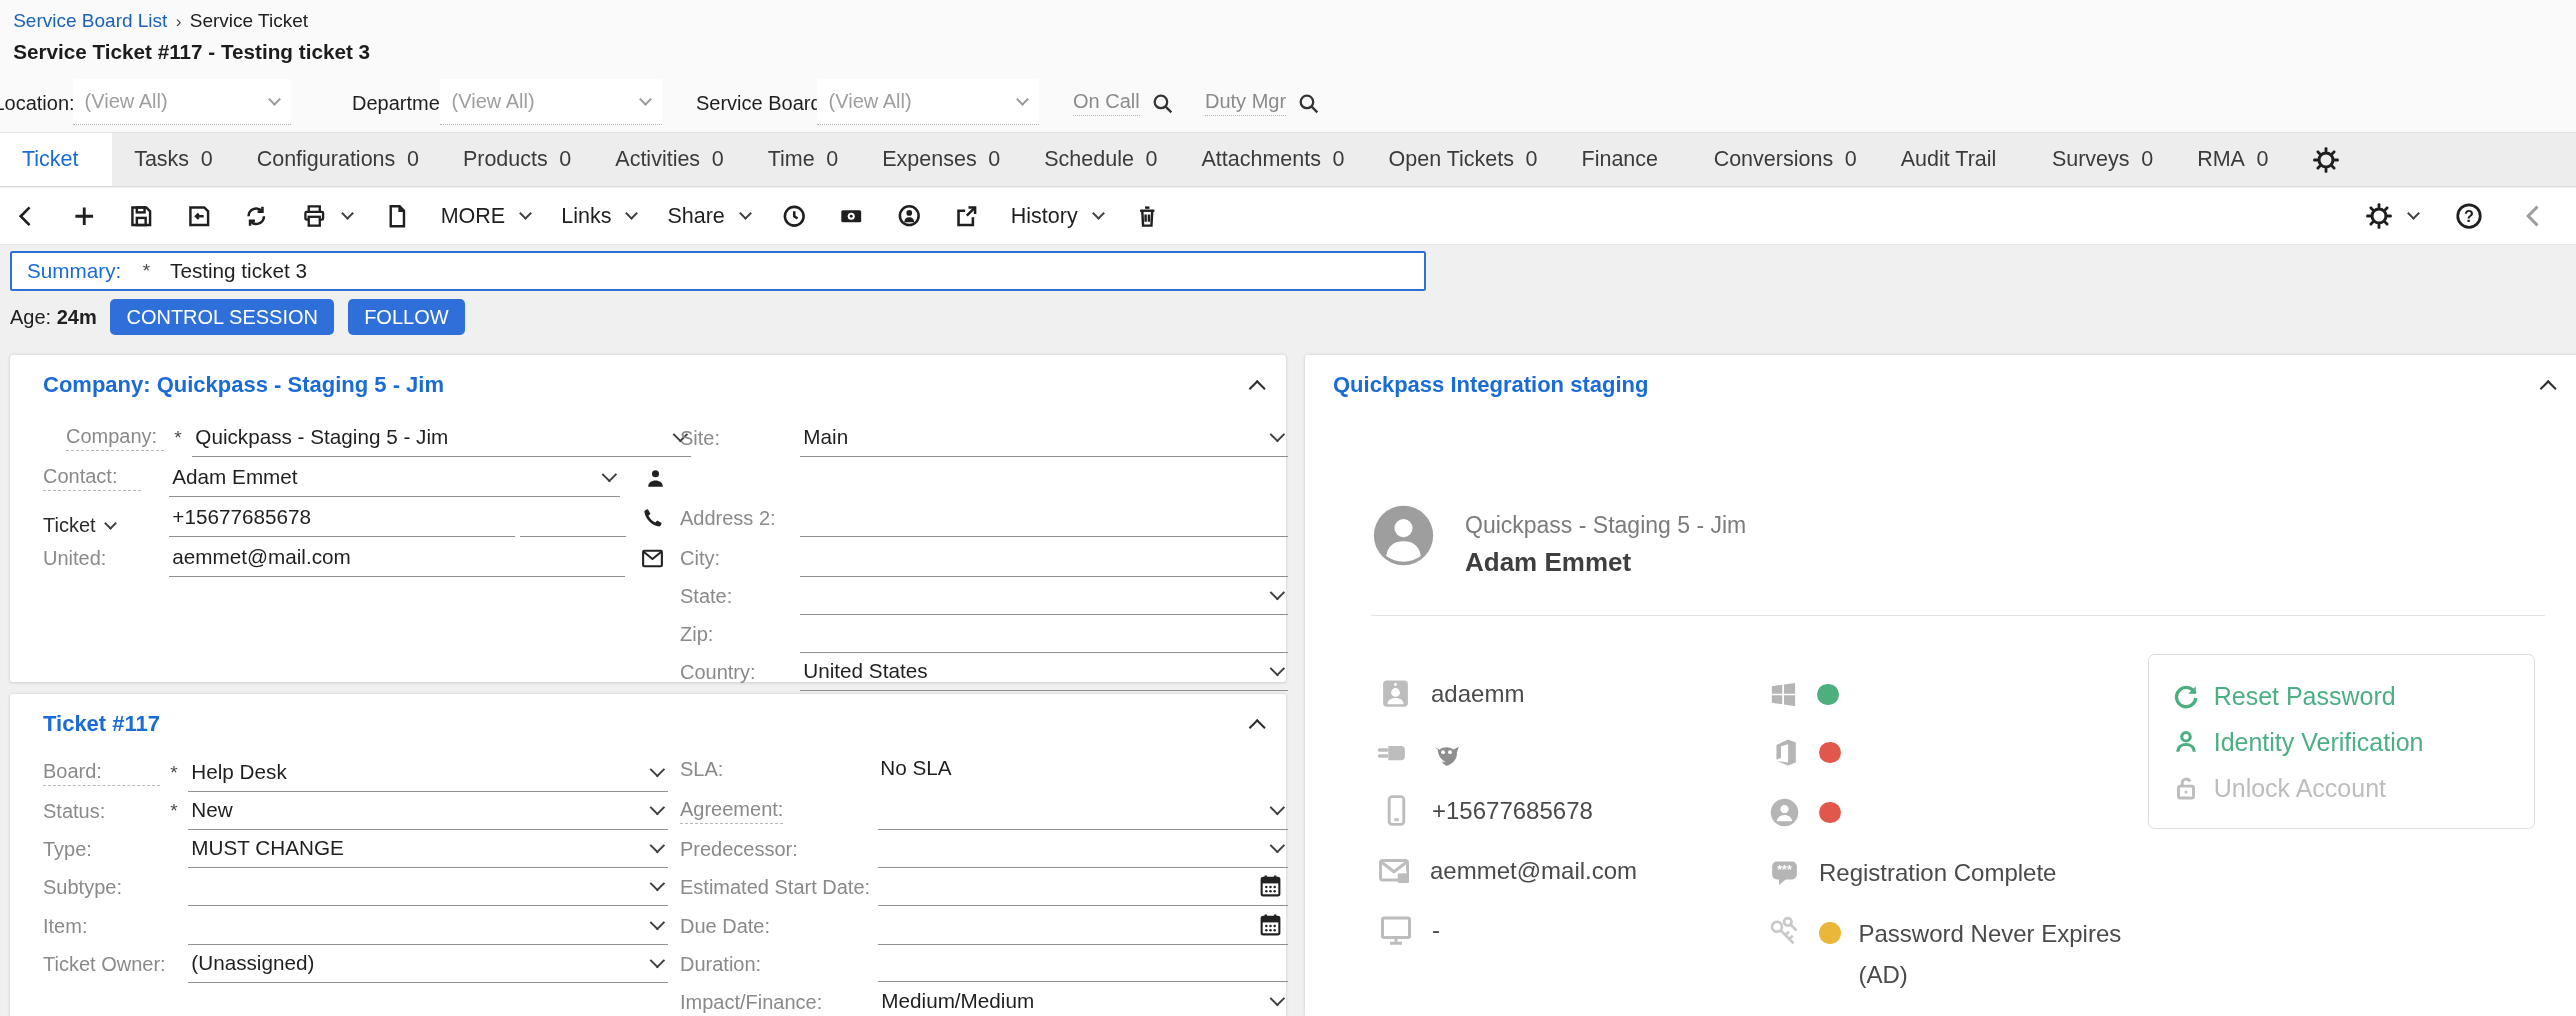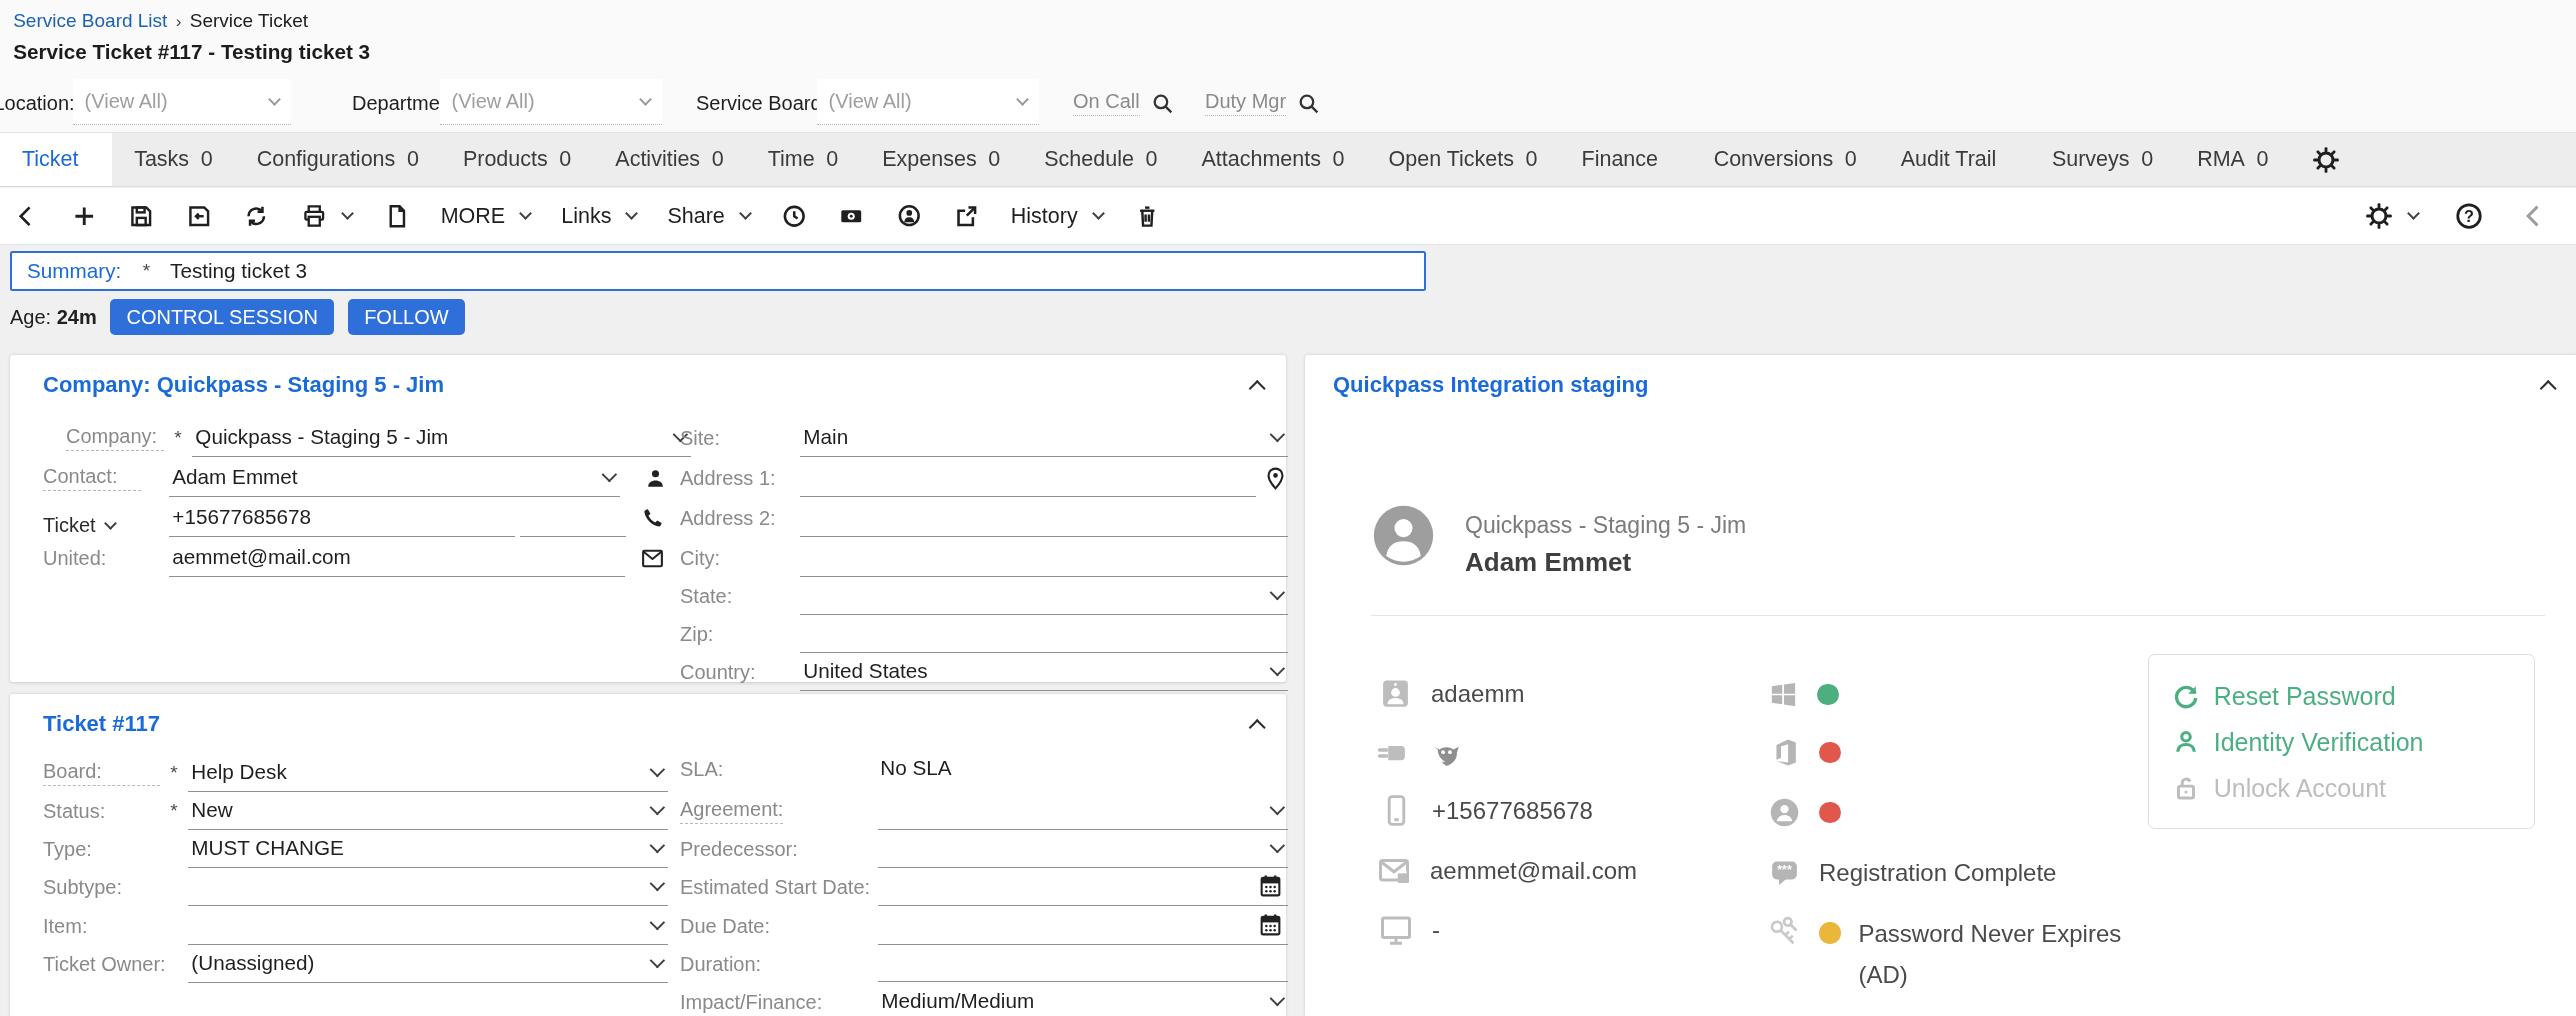--- a/index.html
+++ b/index.html
@@ -419,32 +419,20 @@
           </svg>
         </span>
     </div>
 
     <div class="frow" style="left:670px; top:64px; width:608px;">
       <span class="flabel" style="width:120px;">Site:</span>
       <div class="fval" style="flex:1;">
         <span>Main</span>
           <span class="chev"></span>
         </div>
-    </div>
-    <div class="frow" style="left:670px; top:104px; width:608px;">
-      <span class="flabel" style="width:120px;">Address 1:</span>
-      <div class="fval" style="flex:1; margin-right:6.6px;">
-        <span></span>
-        </div>
-      <span class="i" style="align-self:center;">
-          <svg width="25" height="25" viewBox="0 0 24 24" fill="none" stroke="#222" stroke-width="2">
-            <path d="M12 2.5 c-3.7 0-6.7 2.9-6.7 6.6 0 4.9 6.7 12.4 6.7 12.4 s6.7-7.5 6.7-12.4 c0-3.7-3-6.6-6.7-6.6 z"></path>
-            <circle cx="12" cy="9" r="2.2" fill="#222" stroke="none"></circle>
-          </svg>
-        </span>
     </div>
     <div class="frow" style="left:670px; top:144px; width:608px;">
       <span class="flabel" style="width:120px;">Address 2:</span>
       <div class="fval" style="flex:1;">
           <span></span>
         </div>
     </div>
     <div class="frow" style="left:670px; top:184px; width:608px;">
       <span class="flabel" style="width:120px;">City:</span>
       <div class="fval" style="flex:1;">

